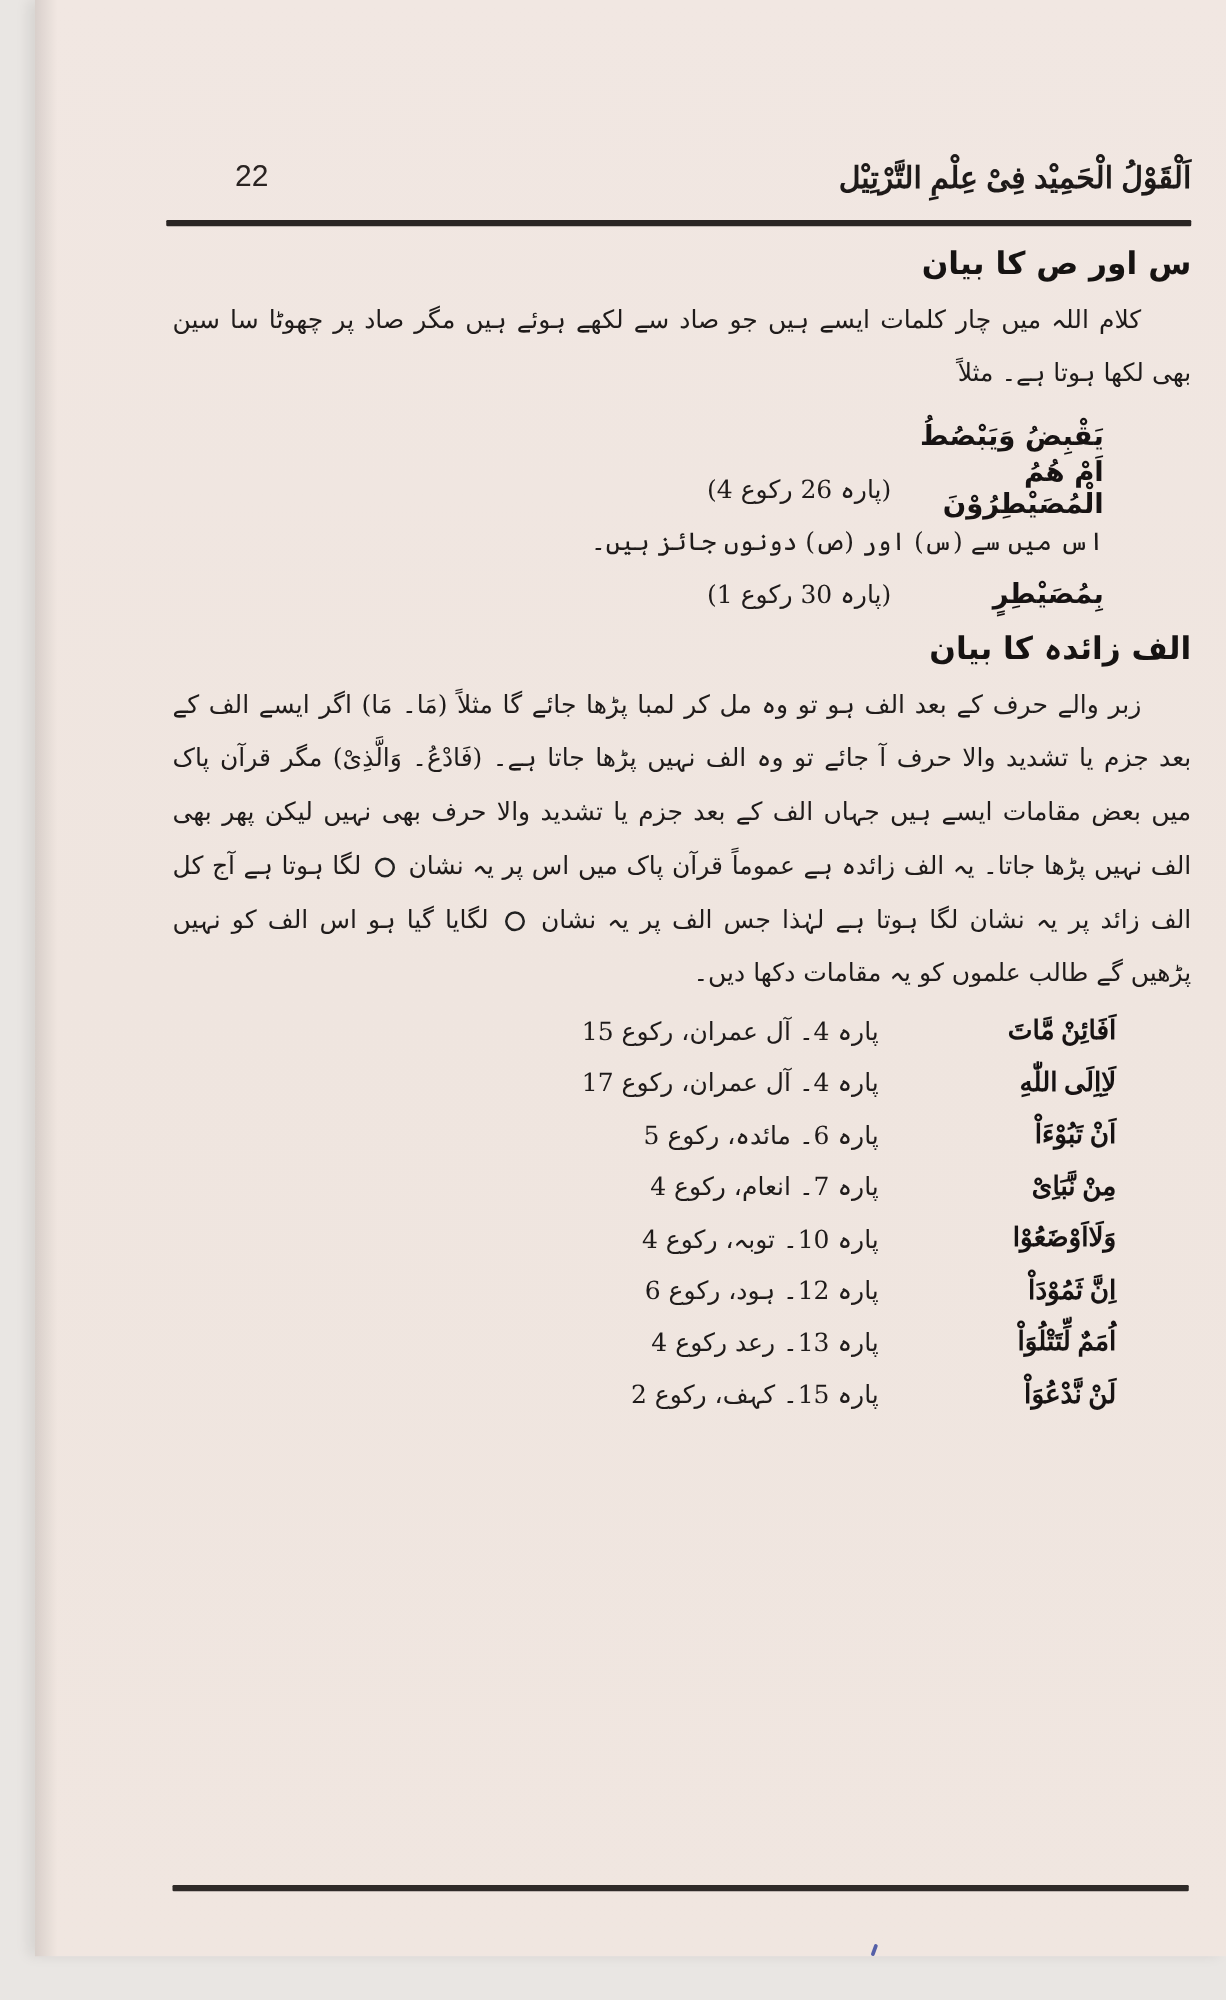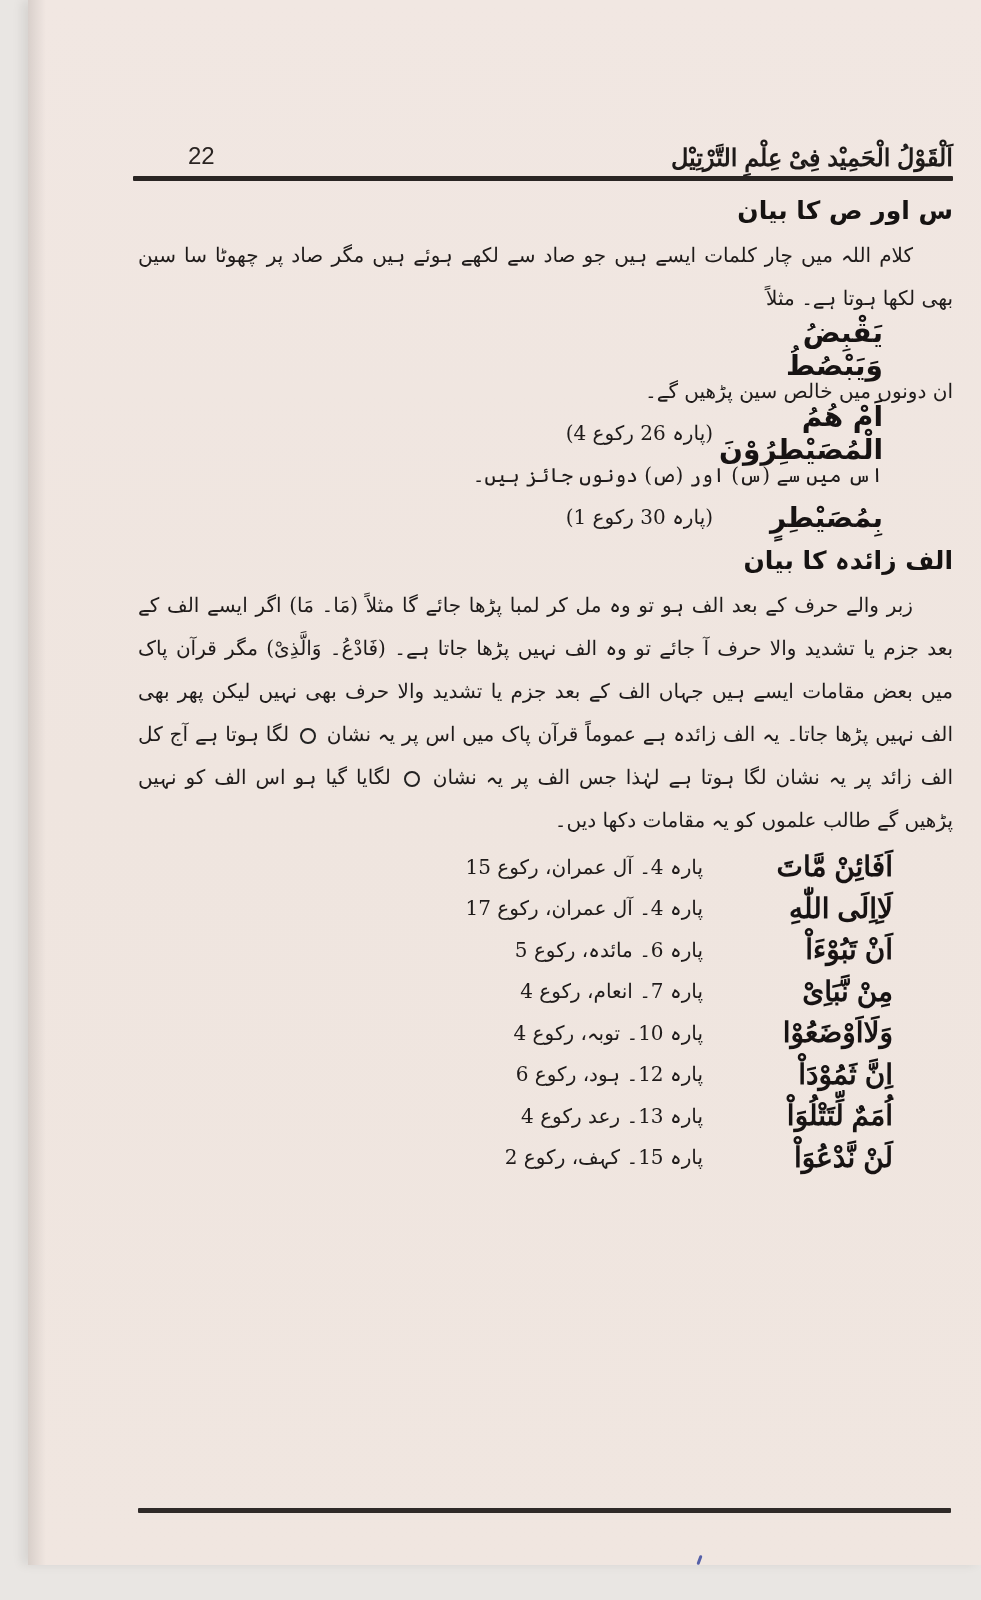--- a/index.html
+++ b/index.html
@@ -13,21 +13,21 @@
       position:absolute; left:28px; top:0; width:953px; height:1565px;
       background:linear-gradient(180deg,#f1e7e2 0%,#efe5df 50%,#f0e6e0 100%);
       box-shadow: -6px 0 10px rgba(0,0,0,0.08);
     }
     .page::before {
       content:""; position:absolute; left:0; top:0; width:18px; height:100%;
       background:linear-gradient(90deg, rgba(0,0,0,0.10), rgba(0,0,0,0));
     }
     .header {
       position:absolute; left:105px; right:28px; top:128px; height:46px;
-      display:flex; align-items:flex-end; justify-content:space-between;
+      display:flex; justify-content:space-between;
     }
     .page-number {
       font-family:"Liberation Sans", sans-serif; font-size:24px; color:#2a2422;
       padding-left:55px; padding-bottom:4px;
     }
     .book-title {
       direction:rtl; font-family:Liberation Sans, sans-serif; font-weight:bold;
       font-size:24px; color:#1e1a19; padding-bottom:2px;
     }
     .rule-top {
@@ -48,29 +48,29 @@
       margin:0; line-height:46px; color:#161312;
     }
     .para {
       font-size:20px; line-height:43px; margin:0; text-align:justify;
     }
     .para.indent { text-indent:40px; }
     .example-row {
       display:flex; direction:rtl; align-items:center; height:42px;
     }
     .example-word {
-      font-family:"DejaVu Sans", sans-serif; font-weight:bold; font-size:28px;
+      font-family:"DejaVu Sans", sans-serif; font-weight:bold; font-size:22px;
       width:170px; padding-right:70px; color:#171313;
     }
     .example-ref { font-size:20px; color:#1f1b1a; }
     .sub-line { font-size:20px; line-height:42px; padding-right:10px; margin:0; }
     .table-rows { margin-top:4px; }
     .t-row { display:flex; direction:rtl; align-items:center; height:41.5px; }
     .t-word {
-      font-family:Liberation Sans, sans-serif; font-weight:bold; font-size:28px;
+      font-family:Liberation Serif, serif; font-weight:bold; font-size:21px;
       width:190px; padding-right:60px; color:#171313;
     }
     .t-ref { font-size:20px; color:#1f1b1a;text-align:center; }
     .ring {
       display:inline-block; width:12px; height:12px; border:2px solid #222;
       border-radius:50%; vertical-align:middle; margin:0 4px;
     }
     .pen-mark {
       position:absolute; left:670px; top:1555px; width:3px; height:10px;
       background:#5560a8; transform:rotate(20deg); border-radius:2px;
@@ -88,21 +88,20 @@
   <div class="rule-top"></div>
 
   <div class="content">
 
     <h2 class="section-heading">س اور ص کا بیان</h2>
     <p class="para indent">کلام اللہ میں چار کلمات ایسے ہیں جو صاد سے لکھے ہوئے ہیں مگر صاد پر چھوٹا سا سین بھی لکھا ہوتا ہے۔ مثلاً</p>
 
     <div class="example-row" style="margin-top:8px;">
       <span class="example-word">یَقْبِضُ وَیَبْصُطُ</span>
     </div>
-    <p class="sub-line" style="padding-right:0;">ان دونوں میں خالص سین پڑھیں گے۔</p>
 
     <div class="example-row">
       <span class="example-word">اَمْ هُمُ الْمُصَیْطِرُوْنَ</span>
       <span class="example-ref">(پارہ 26 رکوع 4)</span>
     </div>
     <p class="sub-line" style="padding-right:70px;">اس میں سے (س) اور (ص) دونوں جائز ہیں۔</p>
 
     <div class="example-row">
       <span class="example-word">بِمُصَیْطِرٍ</span>
       <span class="example-ref">(پارہ 30 رکوع 1)</span>

